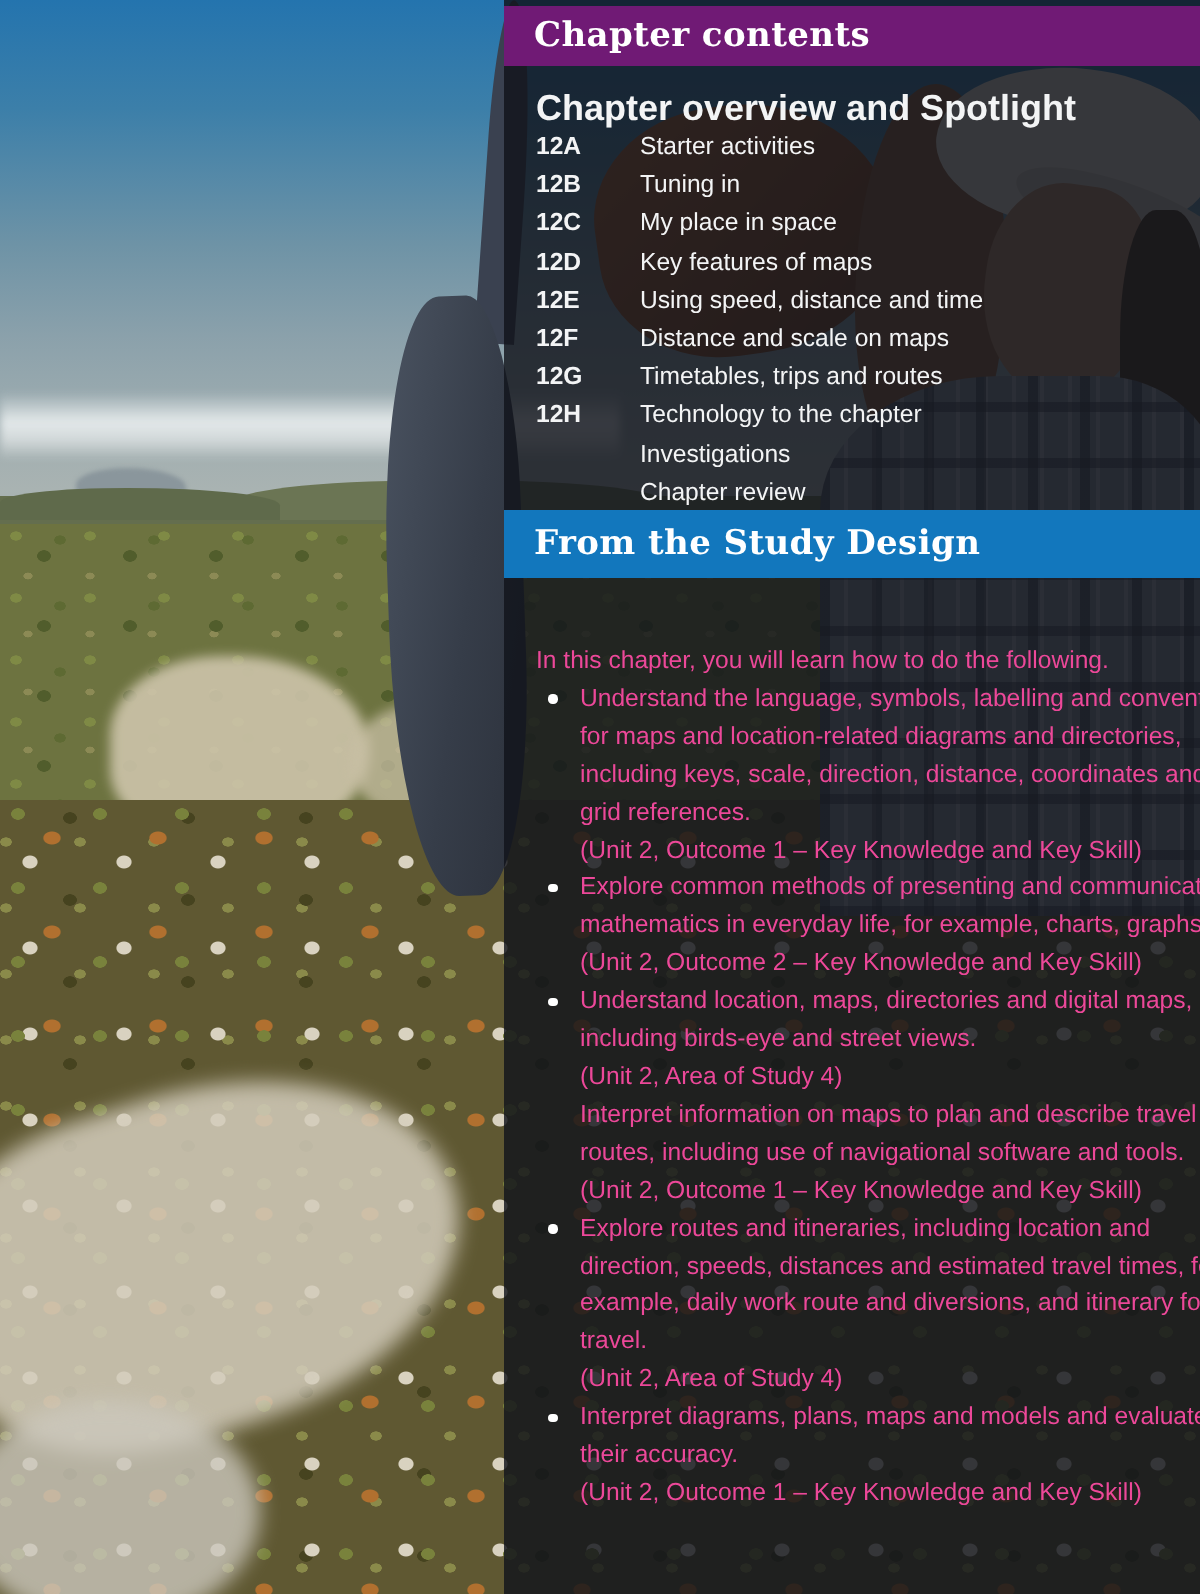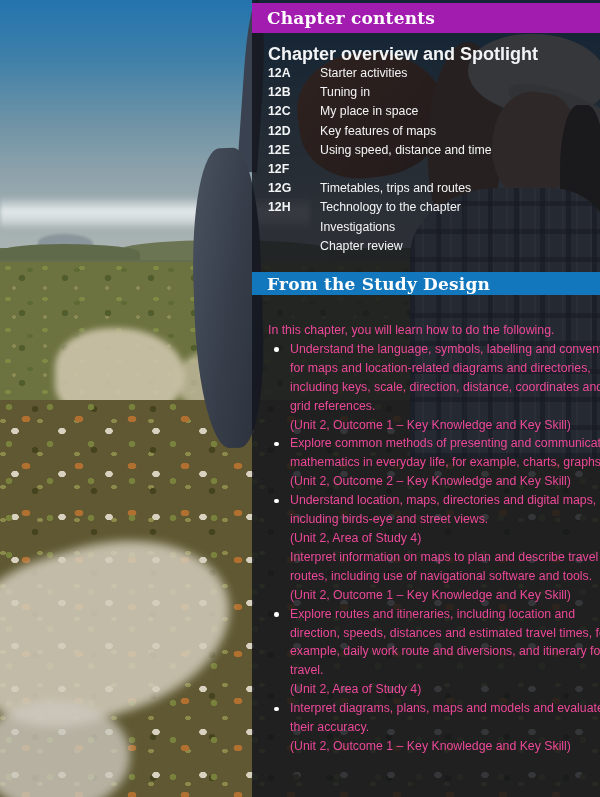--- a/index.html
+++ b/index.html
@@ -67,21 +67,21 @@
   .pack{left:194px;top:148px;width:68px;height:300px;transform:rotate(-2deg);
        background:linear-gradient(100deg,#4b5462,#363d49 55%,#2b303a);
        border-radius:45% 35% 40% 45%;}
 
   
   .overlay{left:252px;top:0;right:0;bottom:0;background:rgba(17,20,27,.82);}
   .bar{left:252px;right:0;height:30px;display:flex;align-items:center;
        padding-left:15px;color:#fff;font-family:"DejaVu Serif",serif;
        font-weight:bold;font-size:17px;letter-spacing:.2px;}
   .bar1{top:3px;}
-  .bar2{top:272px;height:23px;}
+  .bar2{top:255px;height:34px;}
 
   
   .toc{left:252px;top:0;right:0;height:268px;color:#f3f4f5;font-size:12.3px;}
   .toc-header{left:16px;top:44px;font-weight:bold;font-size:18px;white-space:nowrap;}
   .toc-rows{left:0;top:64px;right:0;}
   .toc-row{position:relative;height:19.2px;line-height:19.2px;padding-left:68px;white-space:nowrap;}
   .toc-row .code{position:absolute;left:16px;font-weight:bold;}
 
   
   .study{left:252px;top:321px;right:0;color:#ec4899;font-size:12.3px;line-height:18.9px;}
@@ -119,21 +119,21 @@
     <div class="hiker-face"></div>
     <div class="hair-right"></div>
     <div class="hiker-shirt"></div>
     <div class="pack-top"></div>
     <div class="strap"></div>
     <div class="pack"></div>
   </div>
 
   <div class="overlay" style="background: rgba(17, 20, 27, 0.82);"></div>
 
-  <div class="bar bar1" style="background: #a21caf;">
+  <div class="bar bar1" style="background: #701a75;">
     <span style="position:relative;">Chapter contents</span>
   </div>
 
   <div class="toc">
     <div class="toc-header">Chapter overview and Spotlight</div>
     <div class="toc-rows">
 
         <div class="toc-row">
           <span class="code">12A</span>
           <span class="label" style="position:relative;">Starter activities</span>
@@ -154,20 +154,21 @@
           <span class="label" style="position:relative;">Key features of maps</span>
         </div>
 
         <div class="toc-row">
           <span class="code">12E</span>
           <span class="label" style="position:relative;">Using speed, distance and time</span>
         </div>
 
         <div class="toc-row">
           <span class="code">12F</span>
+          <span class="label" style="position:relative;">Distance and scale on maps</span>
         </div>
 
         <div class="toc-row">
           <span class="code">12G</span>
           <span class="label" style="position:relative;">Timetables, trips and routes</span>
         </div>
 
         <div class="toc-row">
           <span class="code">12H</span>
           <span class="label" style="position:relative;">Technology to the chapter</span>

